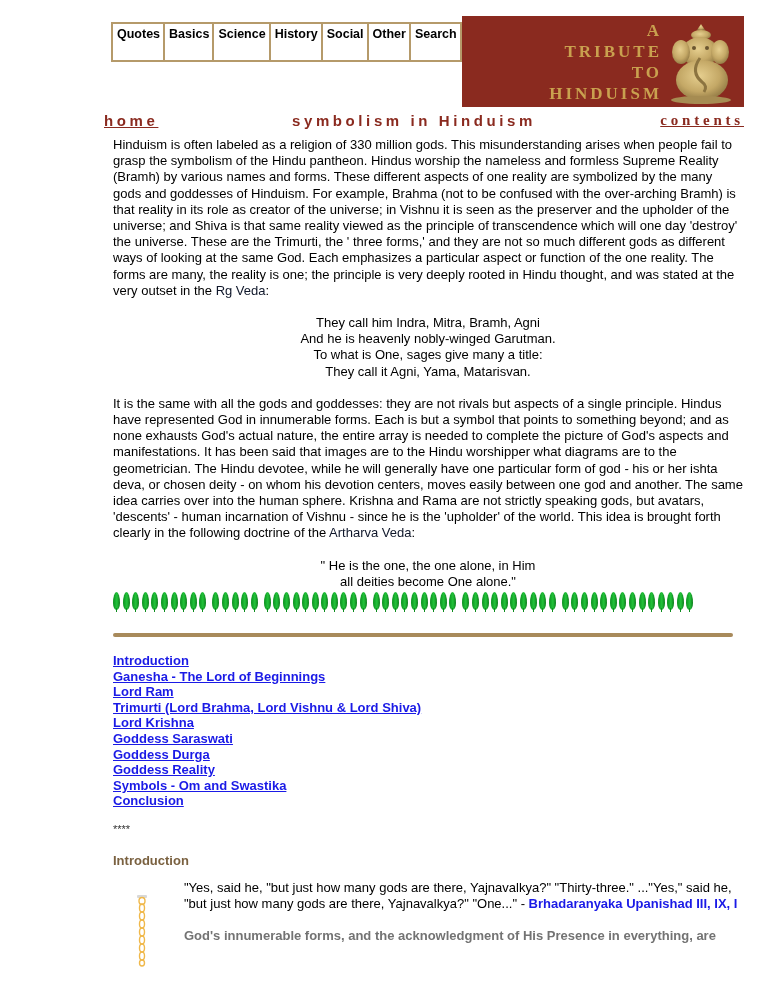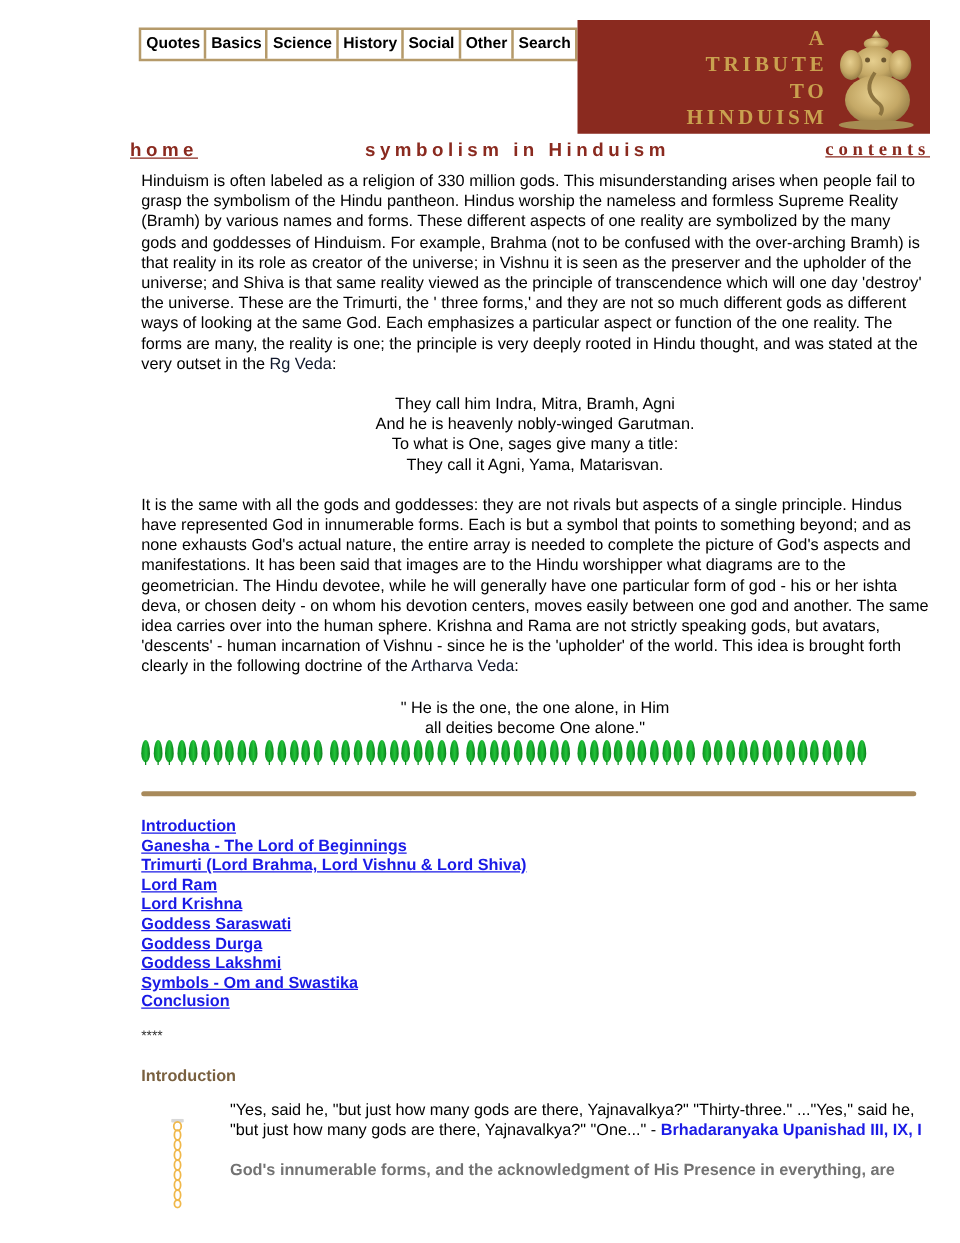--- a/index.html
+++ b/index.html
@@ -3,21 +3,21 @@
 <meta charset="utf-8">
 <style>
   html, body { margin: 0; padding: 0; background: #ffffff; }
   body { width: 768px; height: 994px; overflow: hidden; position: relative;
          font-family: "Liberation Sans", sans-serif; color: #000; }
 
   
   .nav { position: absolute; left: 111px; top: 22px; display: flex;
          border: 2px solid #b59a6a; background: #fff; }
   .nav a { display: block; font-size: 12.5px; font-weight: bold; color: #000; text-decoration: none;
-           padding: 3px 3px 6px 4px; border-left: 2px solid #b59a6a; line-height: 14px; }
+           padding: 3px 3px 19px 4px; border-left: 2px solid #b59a6a; line-height: 14px; }
   .nav a:first-child { border-left: none; }
 
   
   .banner { position: absolute; left: 462px; top: 16px; width: 282px; height: 91px;
             background: #8a2a1f; overflow: hidden; }
   .banner .title { position: absolute; right: 82px; top: 4px; text-align: right;
                    font-family: "Liberation Serif", serif; font-weight: bold; color: #c9a14f;
                    font-size: 17px; line-height: 21px; letter-spacing: 3px; }
   .banner .ganesha { position: absolute; right: 6px; top: 6px; width: 74px; height: 82px; }
 
@@ -186,26 +186,26 @@
     <span class="leaf"></span>
     <span class="leaf"></span>
     <span class="leaf"></span>
     <span class="leaf"></span>
   </div>
 <div class="rule"></div>
 
 <div class="toc">
   <a href="#">Introduction</a>
   <a href="#">Ganesha - The Lord of Beginnings</a>
+  <a href="#">Lord Ram</a>
   <a href="#">Trimurti (Lord Brahma, Lord Vishnu &amp; Lord Shiva)</a>
-  <a href="#">Lord Ram</a>
   <a href="#">Lord Krishna</a>
   <a href="#">Goddess Saraswati</a>
   <a href="#">Goddess Durga</a>
-  <a href="#">Goddess Lakshmi</a>
+  <a href="#">Goddess Reality</a>
   <a href="#">Symbols - Om and Swastika</a>
   <a href="#">Conclusion</a>
 </div>
 
 <div class="stars">****</div>
 <div class="intro-h">Introduction</div>
 
 <svg class="chain" viewBox="0 0 16 72">
   <rect x="3" y="0" width="10" height="3" rx="1" fill="#d8d8d8"></rect>
   <g fill="none" stroke="#f0b84a" stroke-width="1.4">

